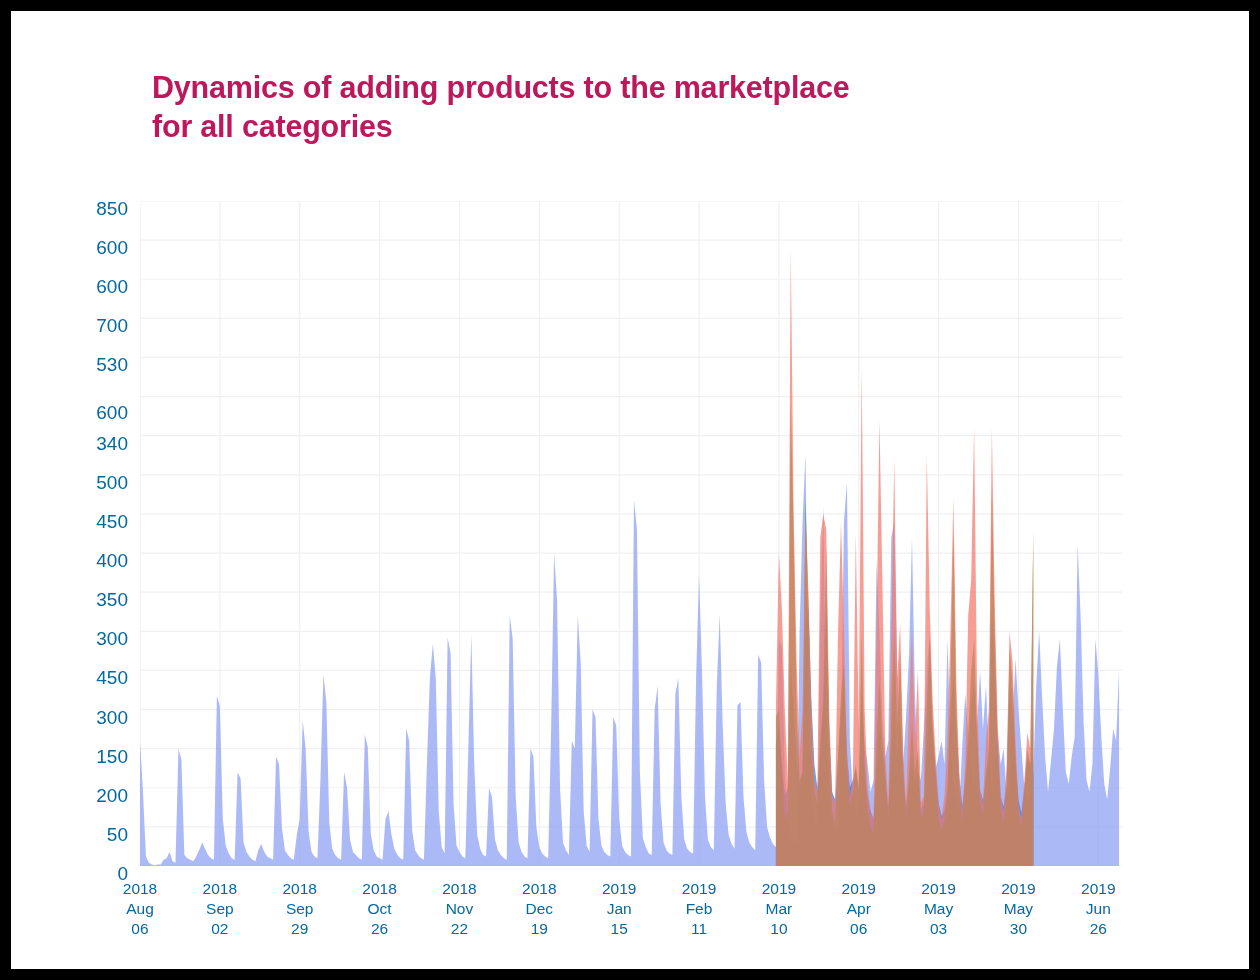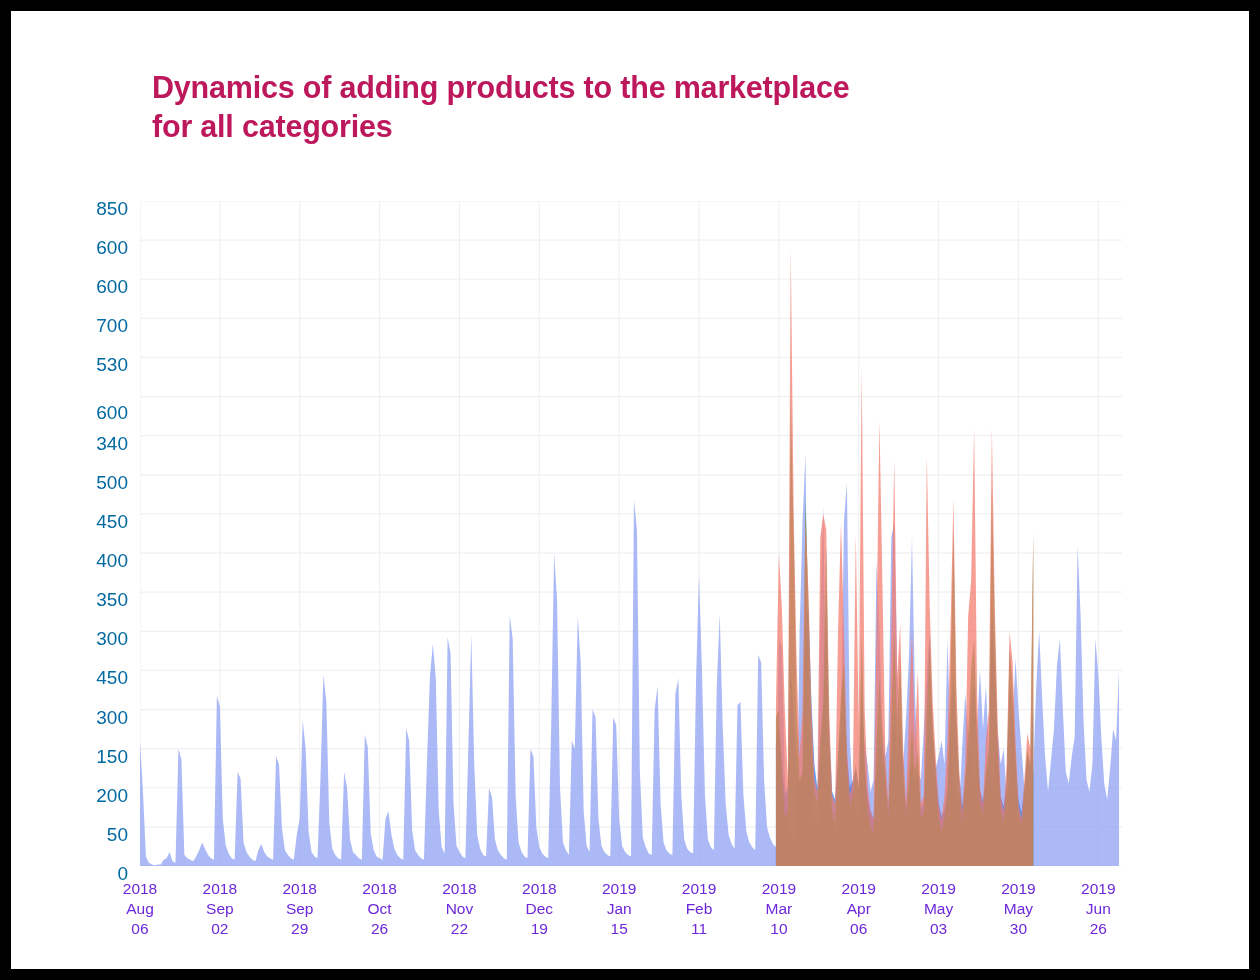--- a/index.html
+++ b/index.html
@@ -77,21 +77,21 @@
     position: absolute;
     left: 0;
     top: 700px;
     width: 982px;
     height: 90px;
   }
   .xtick-label {
     position: absolute;
     text-align: center;
     font-size: 15.5px;
-    color: #6d28d9;
+    color: #0369a1;
     line-height: 1.28;
     transform: translateX(-50%);
     white-space: pre-line;
     top: 0;
   }
 </style>
 </head>
 <body>
 
 <div id="frame">

